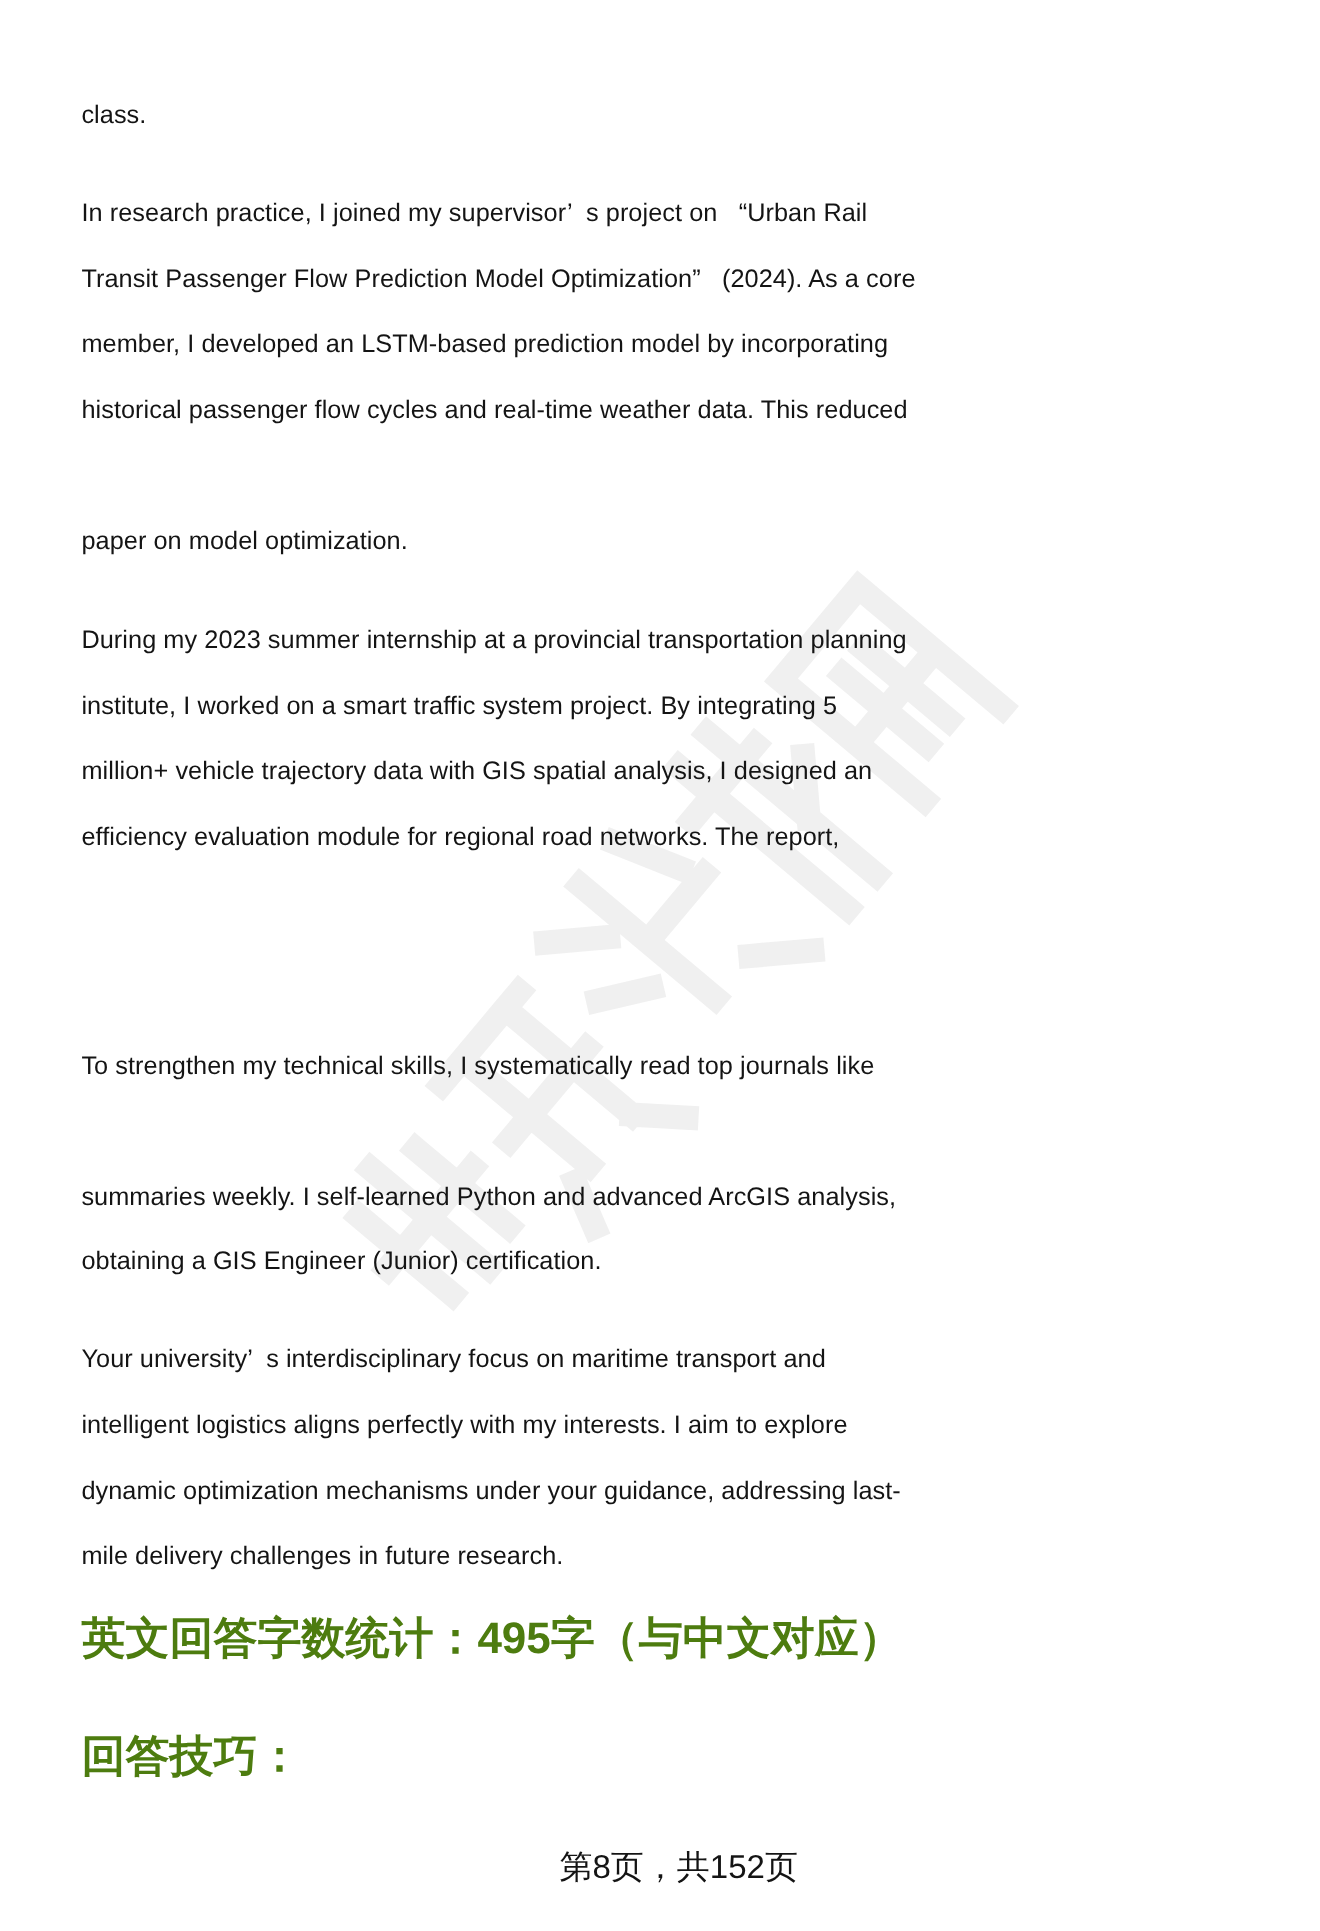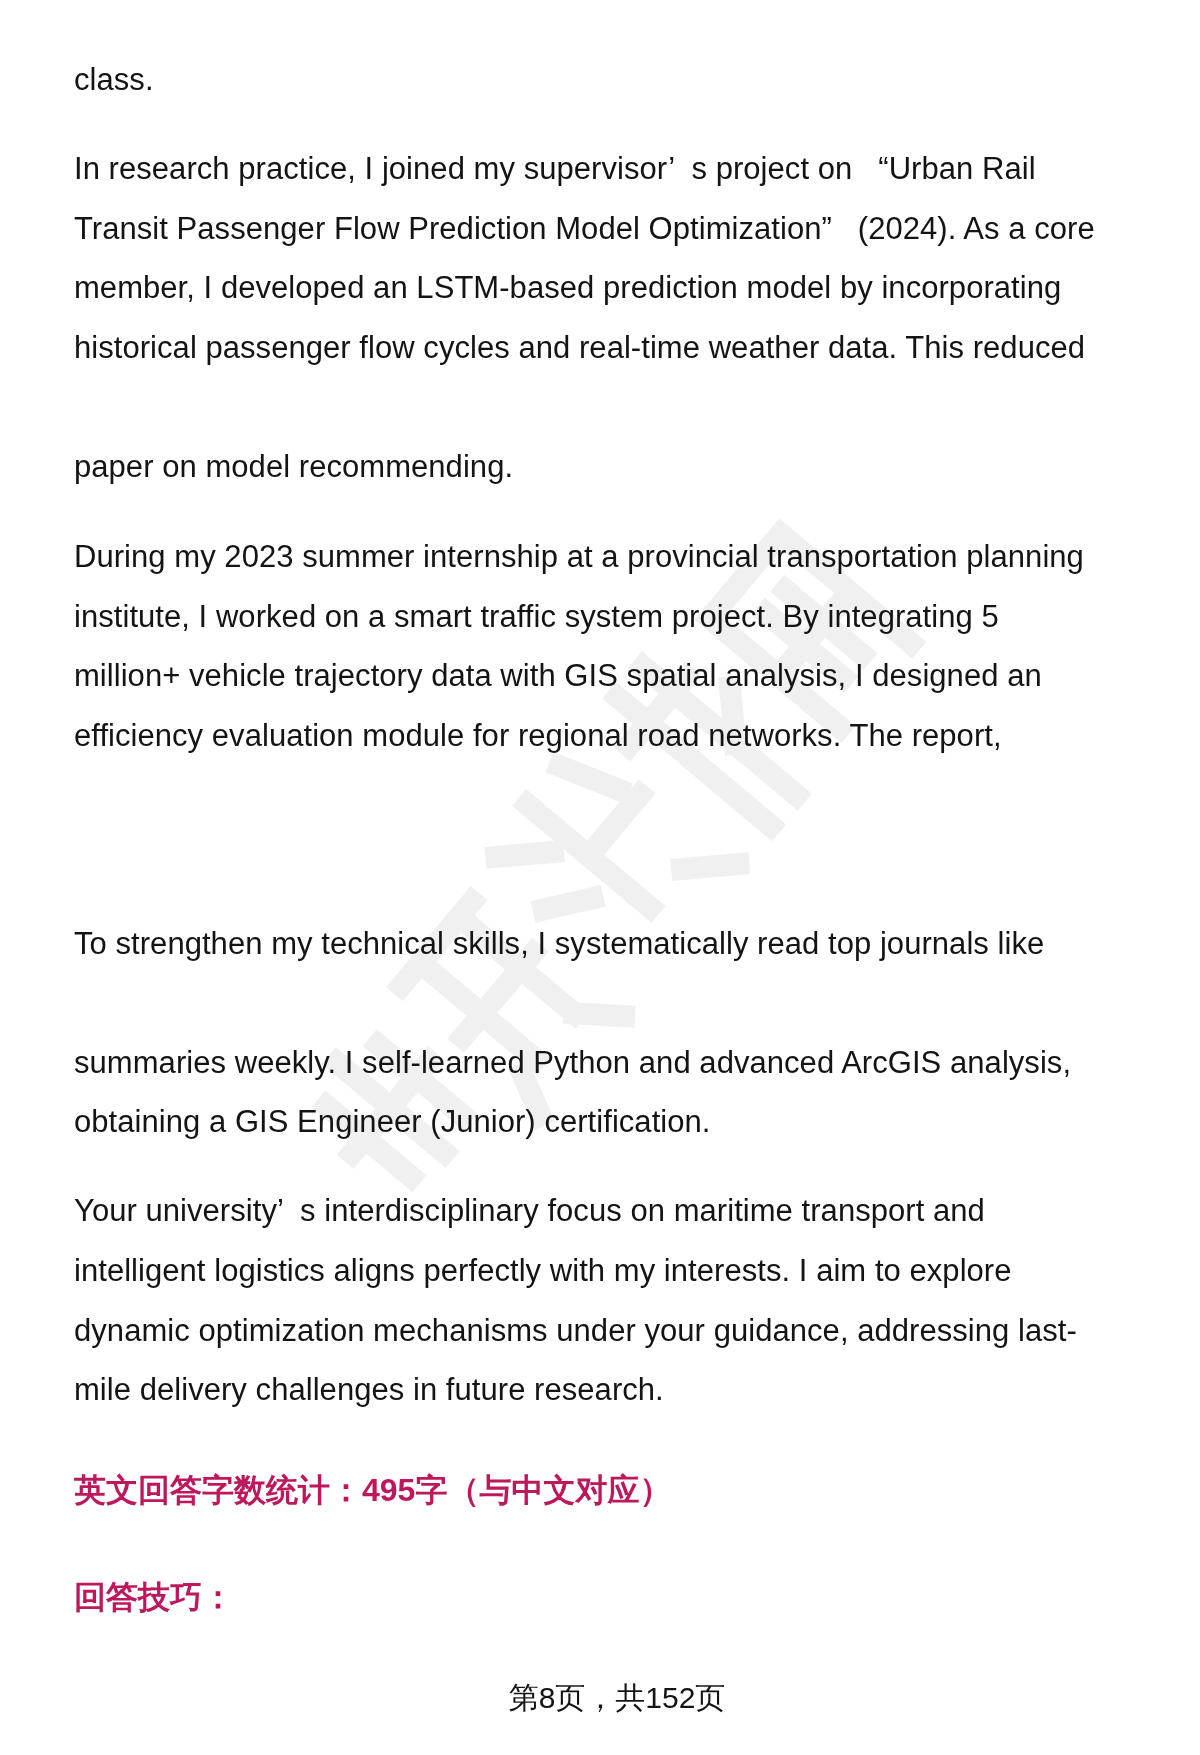--- a/index.html
+++ b/index.html
@@ -27,38 +27,39 @@
       left: 180px;
       top: 440px;
       width: 820px;
       height: 860px;
       pointer-events: none;
     }
     .line {
       position: absolute;
       left: 74px;
       white-space: pre;
-      font-size: 31px;
+      font-size: 23px;
       line-height: 40px;
       height: 40px;
       letter-spacing: 0.05px;
       color: #141414;
+      margin-top: 24px;
     }
     .line em {
       font-style: italic;
     }
     .heading {
       position: absolute;
       left: 74px;
       white-space: pre;
-      font-size: 32px;
+      font-size: 40px;
       font-weight: bold;
       line-height: 44px;
       height: 44px;
-      color: #be185d;
+      color: #4d7c0f;
     }
     .footer {
       position: absolute;
       left: 0;
       width: 1234px;
       text-align: center;
       font-size: 30px;
       line-height: 40px;
       top: 1678px;
       color: #141414;
@@ -80,21 +81,21 @@
       </g>
     </g>
   </svg>
 
   <div class="line" style="top:60px">class.</div>
 
   <div class="line" style="top:149px">In research practice, I joined my supervisor’  s project on   “Urban Rail</div>
   <div class="line" style="top:209px">Transit Passenger Flow Prediction Model Optimization”   (2024). As a core</div>
   <div class="line" style="top:268px">member, I developed an LSTM-based prediction model by incorporating</div>
   <div class="line" style="top:328px">historical passenger flow cycles and real-time weather data. This reduced</div>
-  <div class="line" style="top:447px">paper on model recommending.</div>
+  <div class="line" style="top:447px">paper on model optimization.</div>
 
   <div class="line" style="top:537px">During my 2023 summer internship at a provincial transportation planning</div>
   <div class="line" style="top:597px">institute, I worked on a smart traffic system project. By integrating 5</div>
   <div class="line" style="top:656px">million+ vehicle trajectory data with GIS spatial analysis, I designed an</div>
   <div class="line" style="top:716px">efficiency evaluation module for regional road networks. The report,</div>
 
   <div class="line" style="top:924px">To strengthen my technical skills, I systematically read top journals like</div>
   <div class="line" style="top:1102px">obtaining a GIS Engineer (Junior) certification.</div>
   <div class="line" style="top:1043px">summaries weekly. I self-learned Python and advanced ArcGIS analysis,</div>
 

